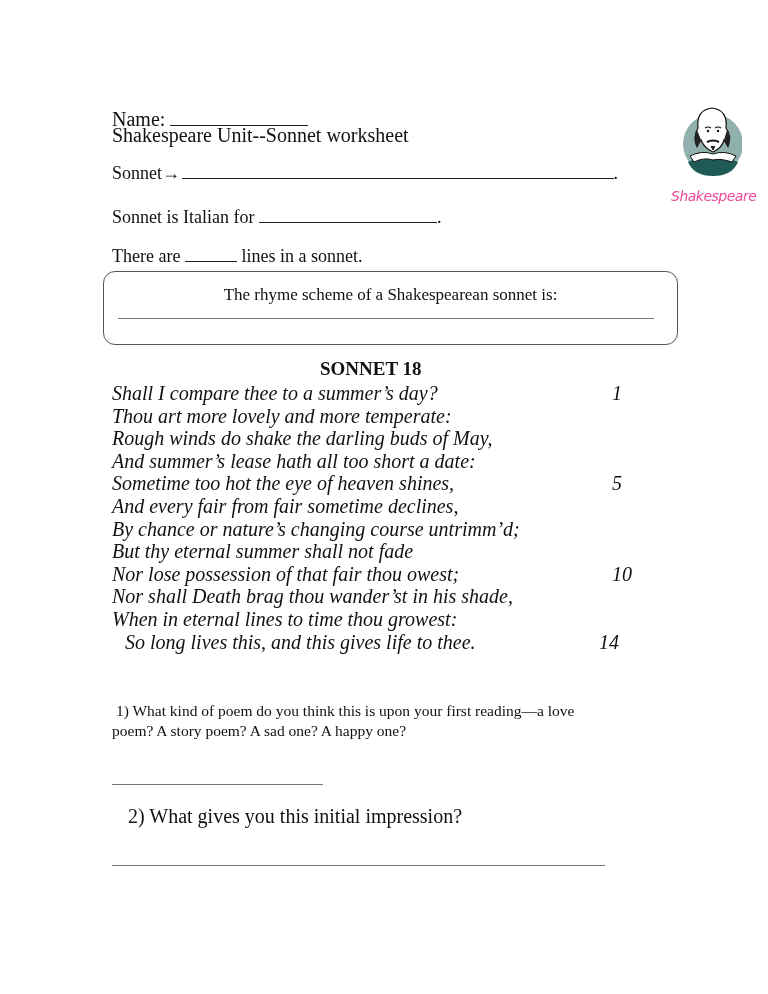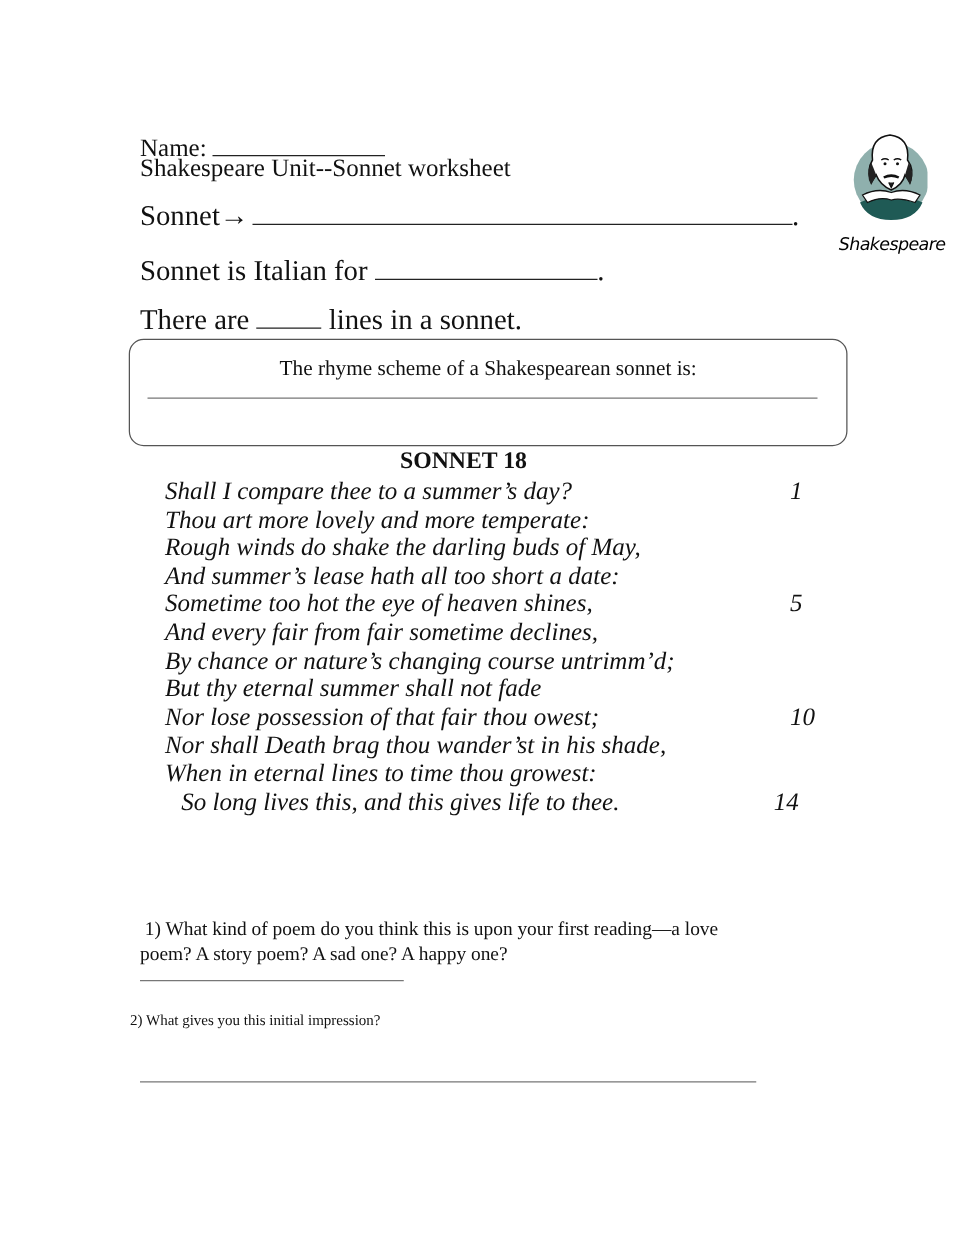--- a/index.html
+++ b/index.html
@@ -1,33 +1,33 @@
 <!DOCTYPE html>
 <html><head>
 <meta charset="utf-8">
 <style>
   html, body { margin: 0; padding: 0; background: #ffffff; }
   body { width: 768px; height: 994px; position: relative; overflow: hidden;
          font-family: "Liberation Serif", "DejaVu Serif", serif; color: #111; }
   .abs { position: absolute; white-space: nowrap; }
   .small { font-size: 20px; line-height: 16px; }
-  .med { font-size: 23px; line-height: 20px; }
+  .med { font-size: 18px; line-height: 20px; }
   .blank { display: inline-block; border-bottom: 1px solid #222; vertical-align: baseline; height: 1px; }
   .hl { position: absolute; height: 0; border-top: 1.5px solid #777; }
-  .rhyme-box { position: absolute; left: 103px; top: 271px; width: 575px; height: 86px;
+  .rhyme-box { position: absolute; left: 103px; top: 271px; width: 575px; height: 74px;
                border: 1.5px solid #555; border-radius: 12px; box-sizing: border-box; }
   .rhyme-title { position: absolute; left: 0; right: 0; top: 13px; text-align: center; font-size: 17px; }
   .sonnet-title { position: absolute; left: 320px; top: 358px; font-size: 19px; font-weight: bold; }
-  .sonnet-lines { position: absolute; left: 112px; top: 382px; font-style: italic; font-size: 20px; margin-left: 20px; }
+  .sonnet-lines { position: absolute; left: 112px; top: 382px; font-style: italic; font-size: 20px; }
   .sline { height: 22.6px; line-height: 22.6px; white-space: nowrap; position: relative; }
   .sline.indent { padding-left: 13px; }
   .lnum { position: absolute; left: 500px; top: 0; font-style: italic; }
   .portrait { position: absolute; left: 680px; top: 100px; width: 62px; height: 86px; }
   .logo-text { position: absolute; left: 671px; top: 188px; font-family: "DejaVu Sans", sans-serif;
-               font-size: 14px; font-style: italic; letter-spacing: -0.5px; color: #000000; }
+               font-size: 14px; font-style: italic; letter-spacing: -0.5px; color: #ec4899; }
 </style>
 </head>
 <body>
 
 <div class="abs small" style="left:112px; top:111px;">
   <span>Name:</span>
   <span class="blank" style="width:138px;"></span>
 </div>
 <div class="abs small" style="left:112px; top:127px;">Shakespeare Unit--Sonnet worksheet</div>
 
@@ -78,20 +78,20 @@
   <div class="sline"><span>Sometime too hot the eye of heaven shines,</span><span class="lnum">5</span></div>
   <div class="sline"><span>And every fair from fair sometime declines,</span></div>
   <div class="sline"><span>By chance or nature’s changing course untrimm’d;</span></div>
   <div class="sline"><span>But thy eternal summer shall not fade</span></div>
   <div class="sline"><span>Nor lose possession of that fair thou owest;</span><span class="lnum">10</span></div>
   <div class="sline"><span>Nor shall Death brag thou wander’st in his shade,</span></div>
   <div class="sline"><span>When in eternal lines to time thou growest:</span></div>
   <div class="sline indent"><span>So long lives this, and this gives life to thee.</span><span class="lnum" style="left:487px;">14</span></div>
 </div>
 
-<div class="abs" style="left:112px; top:734px; font-size:15.5px; line-height:20px;">
+<div class="abs" style="left:112px; top:701px; font-size:15.5px; line-height:20px;">
   <div style="white-space:pre;"> 1) What kind of poem do you think this is upon your first reading—a love</div>
   <div>poem? A story poem? A sad one? A happy one?</div>
 </div>
 <div class="hl" style="left:112px; width:211px; top:784px;"></div>
 
-<div class="abs" style="left:104px; top:806px; font-size:12px; line-height:20px;">2) What gives you this initial impression?</div>
+<div class="abs" style="left:128px; top:806px; font-size:20px; line-height:20px;">2) What gives you this initial impression?</div>
 <div class="hl" style="left:112px; width:493px; top:865px;"></div>
 
 </body></html>

